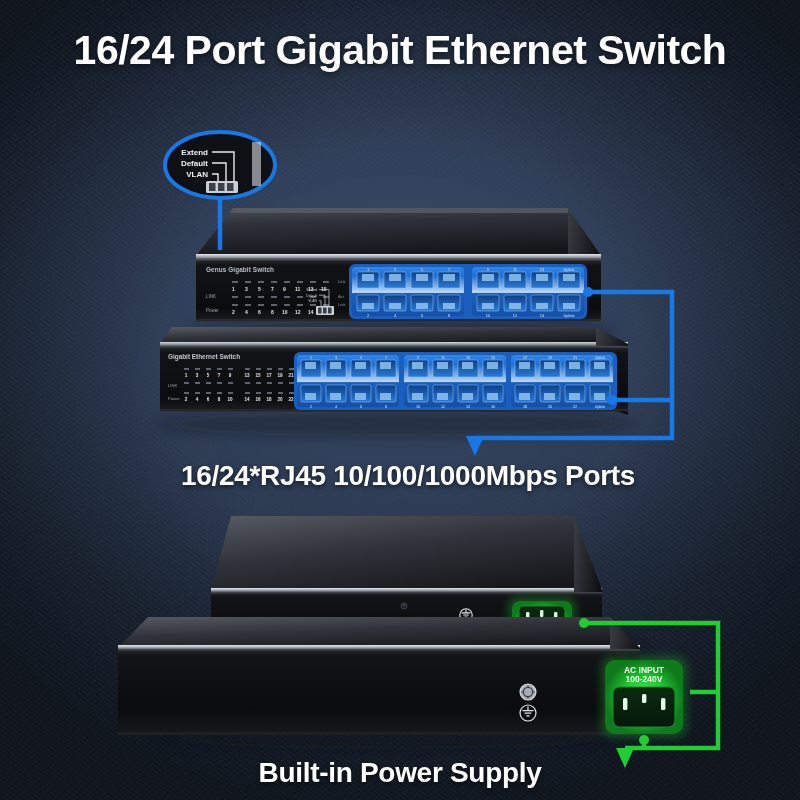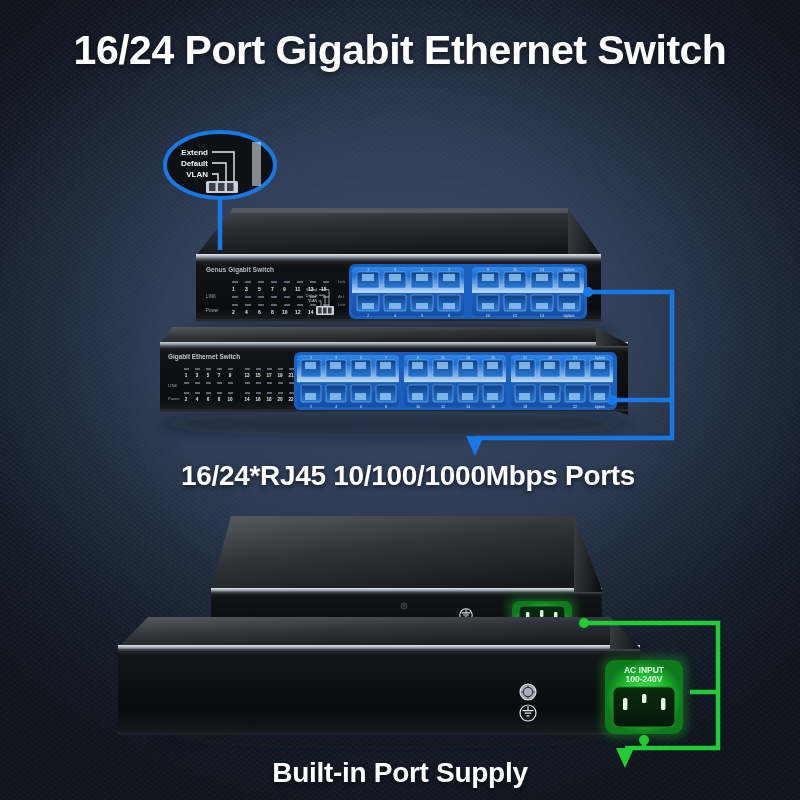--- a/index.html
+++ b/index.html
@@ -568,21 +568,21 @@
       <rect x="218" y="183" width="6.5" height="8" fill="#3b3f46"></rect>
       <rect x="227" y="183" width="6.5" height="8" fill="#3b3f46"></rect>
       <rect x="252" y="142" width="9" height="44" fill="#e9edf2" opacity=".55"></rect>
     </g>
   </svg>
 
   <div id="vig"></div>
 
   <div class="txt" id="title">16/24 Port Gigabit Ethernet Switch</div>
   <div class="txt" id="caption-ports">16/24*RJ45 10/100/1000Mbps Ports</div>
-  <div class="txt" id="caption-power">Built-in Port Supply</div>
+  <div class="txt" id="caption-power">Built-in Power Supply</div>
 
   <div class="hit" style="left:165px;top:132px;width:110px;height:66px;"></div>
   <div class="hit" style="left:349px;top:264px;width:238px;height:55px;"></div>
   <div class="hit" style="left:294px;top:352px;width:323px;height:58px;"></div>
   <div class="hit" style="left:508px;top:597px;width:68px;height:52px;"></div>
   <div class="hit" style="left:601px;top:656px;width:86px;height:82px;"></div>
 
 </div>
 
 </body></html>

